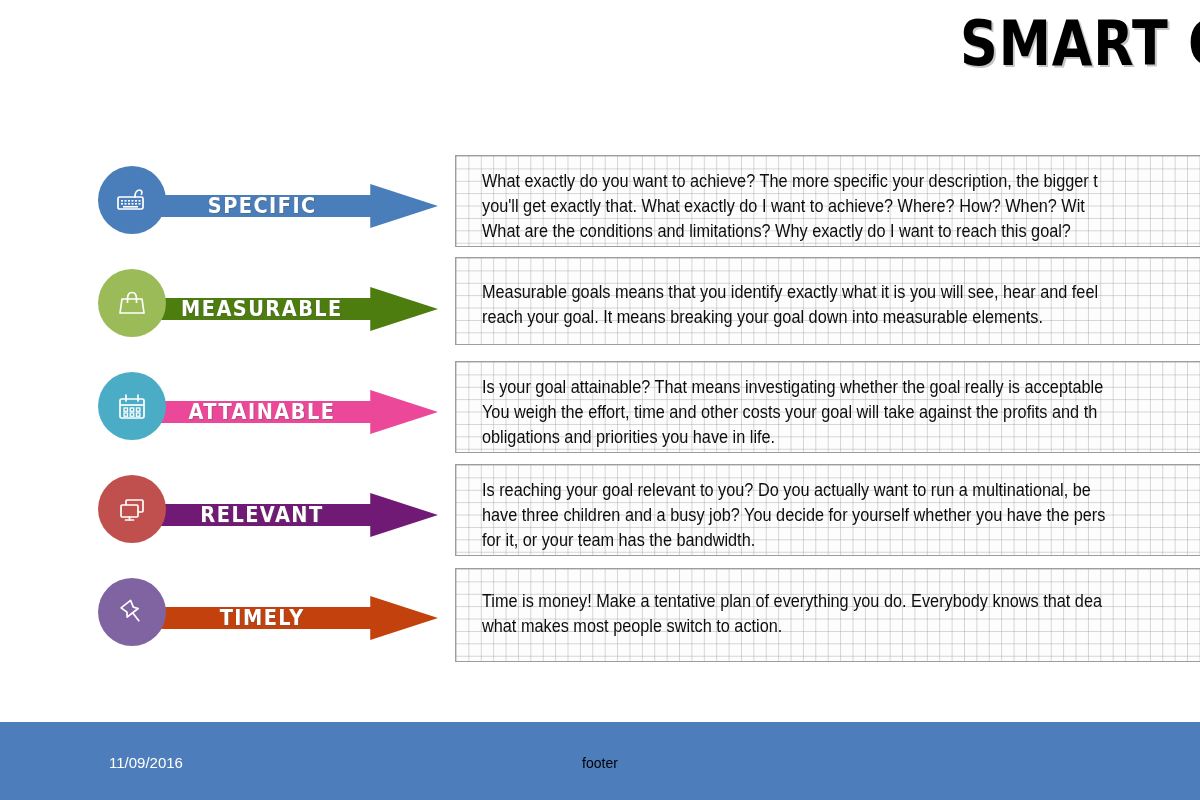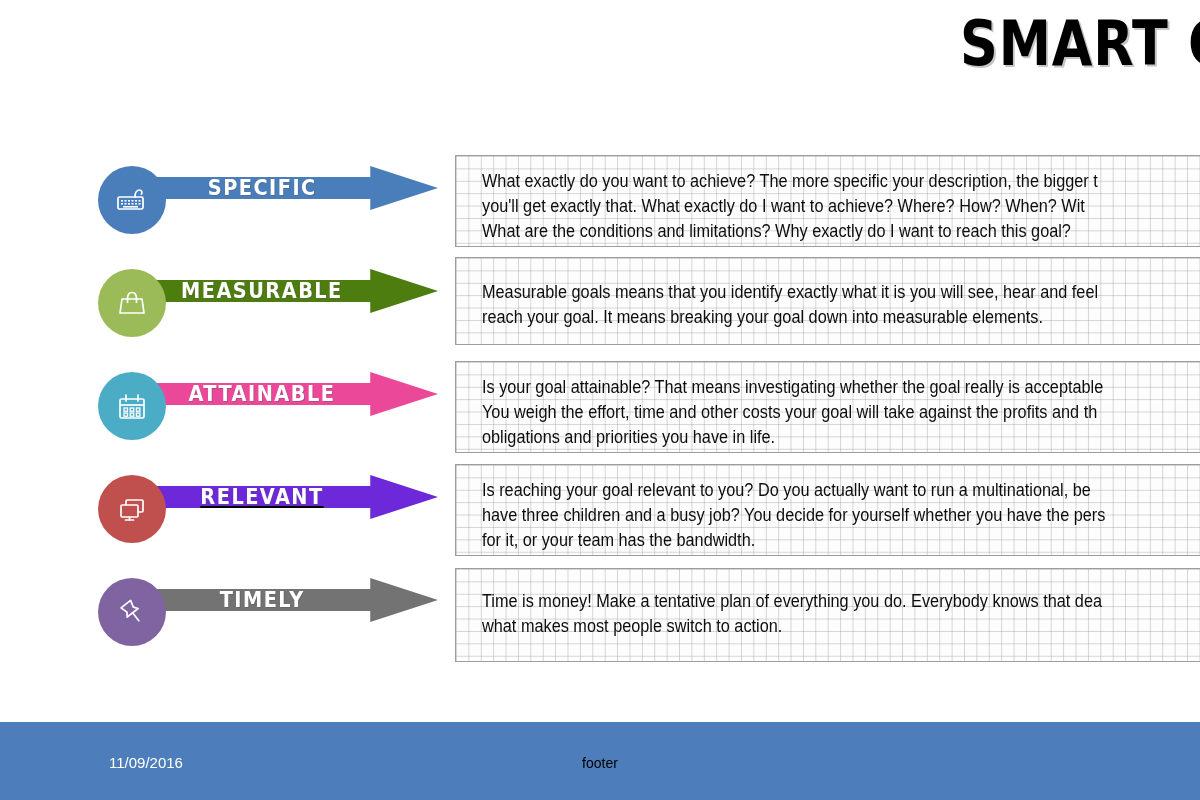--- a/index.html
+++ b/index.html
@@ -69,21 +69,21 @@
     position: absolute;
     left: 98px;
     top: 16px;
     width: 340px;
     height: 72px;
   }
 
   .arrow-shape {
     position: absolute;
     left: 32px;
-    top: 0;
+    top: 18px;
     width: 308px;
     height: 44px;
     display: flex;
     align-items: center;
     justify-content: center;
     clip-path: polygon(0 25%, 78% 25%, 78% 0%, 100% 50%, 78% 100%, 78% 75%, 0 75%);
   }
 
   .arrow-label {
     font-family: "DejaVu Sans", sans-serif;
@@ -268,21 +268,21 @@
       </div>
       <div class="text-box">
         <p>Is your goal attainable? That means investigating whether the goal really is acceptable
 You weigh the effort, time and other costs your goal will take against the profits and th
 obligations and priorities you have in life.</p>
       </div>
     </div>
 
     <div class="row r3">
       <div class="arrow-block">
-        <div class="arrow-shape" style="background:#6d28d9;text-decoration:underline;">
+        <div class="arrow-shape" style="background:#701a75;">
           <span class="arrow-label">RELEVANT</span>
         </div>
         <div class="icon-circle" style="background:#c0504d;">
           <span>
             <svg width="38" height="38" viewBox="0 0 38 38" fill="none" stroke="#ffffff" stroke-width="1.7">
               <rect x="13" y="10" width="17" height="12" rx="1.2"></rect>
               <rect x="8" y="15" width="17" height="12" rx="1.2" fill="#c0504d"></rect>
               <line x1="16.5" y1="27" x2="16.5" y2="30" stroke-linecap="round"></line>
               <line x1="12.5" y1="30" x2="20.5" y2="30" stroke-linecap="round"></line>
             </svg>
@@ -291,21 +291,21 @@
       </div>
       <div class="text-box">
         <p>Is reaching your goal relevant to you? Do you actually want to run a multinational, be
 have three children and a busy job? You decide for yourself whether you have the pers
 for it, or your team has the bandwidth.</p>
       </div>
     </div>
 
     <div class="row r4">
       <div class="arrow-block">
-        <div class="arrow-shape" style="background:#737373;">
+        <div class="arrow-shape" style="background:#c2410c;">
           <span class="arrow-label">TIMELY</span>
         </div>
         <div class="icon-circle" style="background:#8064a2;">
           <span>
             <svg width="38" height="38" viewBox="0 0 38 38" fill="none" stroke="#ffffff" stroke-width="1.7">
               <g transform="rotate(-38 19 19)">
                 <path d="M13 9 L25 9 L23 16 L26 20 L12 20 L15 16 Z" stroke-linejoin="round"></path>
                 <line x1="19" y1="20" x2="19" y2="30" stroke-linecap="round"></line>
               </g>
             </svg>

